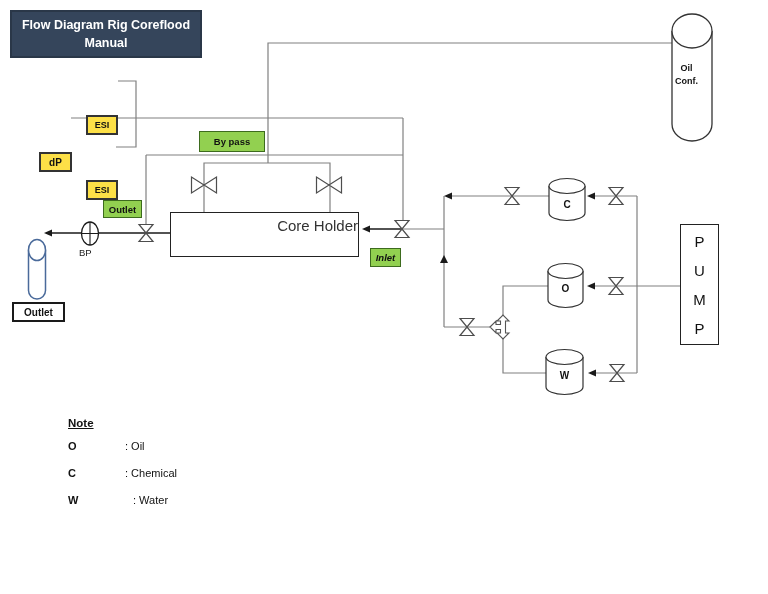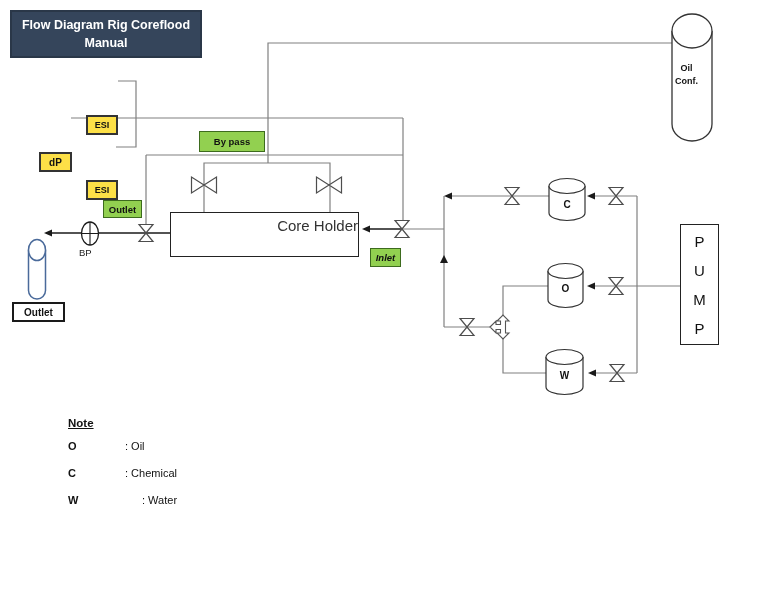--- a/index.html
+++ b/index.html
@@ -193,15 +193,15 @@
 
   <div class="abs oilconf-text">Oil
 Conf.</div>
 
   <div class="abs note-heading">Note</div>
   <div class="abs note-key" style="left:68px;top:440px;">O</div>
   <div class="abs note-desc" style="left:125px;top:440px;">: Oil</div>
   <div class="abs note-key" style="left:68px;top:467px;">C</div>
   <div class="abs note-desc" style="left:125px;top:467px;">: Chemical</div>
   <div class="abs note-key" style="left:68px;top:494px;">W</div>
-  <div class="abs note-desc" style="left:142px;top:494px;text-align:right;">: Water</div>
+  <div class="abs note-desc" style="left:133px;top:494px;text-align:right;">: Water</div>
 
 </div>
 
 </body></html>

